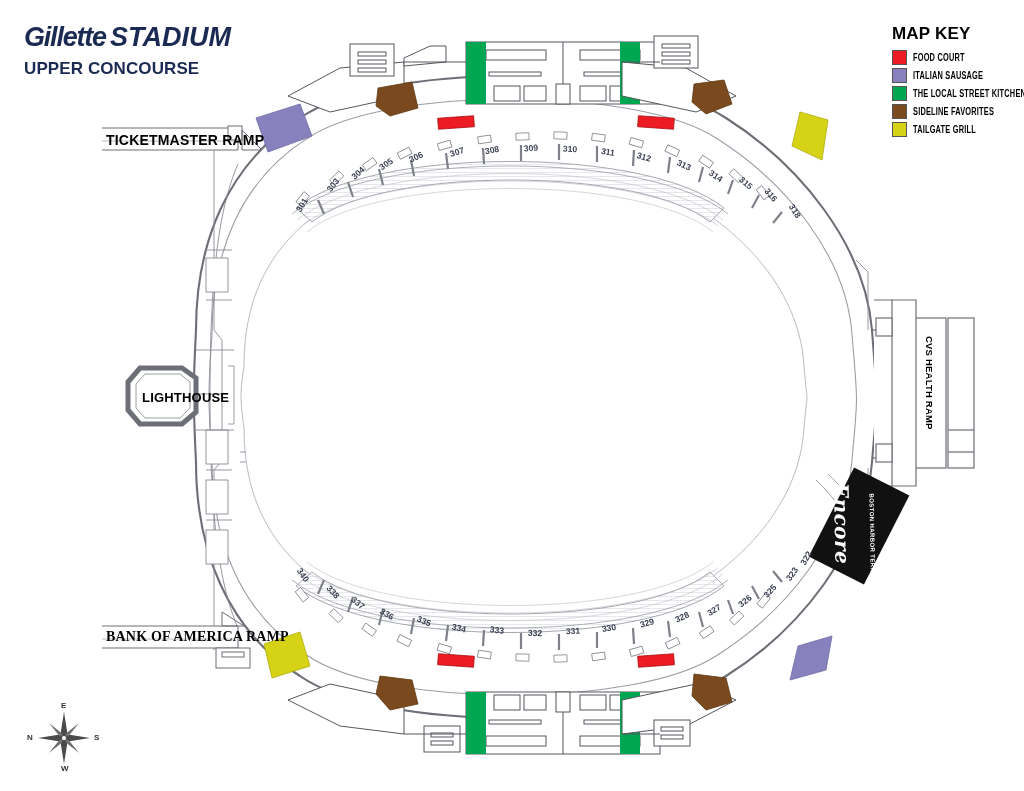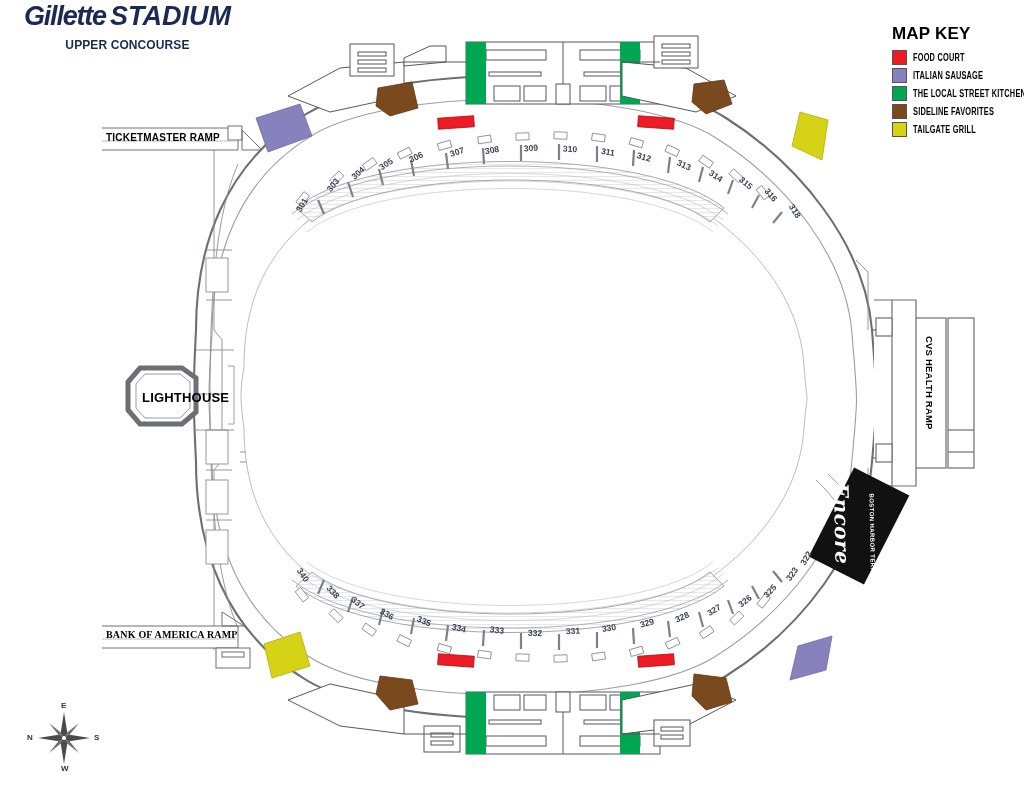--- a/index.html
+++ b/index.html
@@ -7,29 +7,29 @@
     width:1024px;height:791px;
     background:#ffffff;
     font-family:"Liberation Sans", sans-serif;
     overflow:hidden;
     position:relative;
   }
   #stage{position:absolute;left:0;top:0;width:1024px;height:791px;}
   svg.layer{position:absolute;left:0;top:0;width:1024px;height:791px;overflow:visible;}
 
   
-  #title-block{position:absolute;left:24px;top:3px;text-align:center;}
+  #title-block{position:absolute;left:24px;top:24px;}
   .brand-line{
     font-size:27px;font-weight:bold;color:#1b2a52;
     letter-spacing:-0.5px;line-height:1;white-space:nowrap;
   }
   .brand-gillette{font-style:italic;font-weight:bold;letter-spacing:-1.2px;}
   .brand-stadium{font-style:italic;font-weight:bold;letter-spacing:0px;margin-left:4px;}
   .sub-line{
-    font-size:12px;font-weight:bold;color:#1b2a52;
+    font-size:17px;font-weight:bold;color:#1b2a52;
     line-height:1.35;letter-spacing:0.1px;margin-top:7px;white-space:nowrap;
   }
 
   
   #map-key{position:absolute;left:892px;top:24px;}
   #map-key .key-title{
     font-size:17px;font-weight:bold;color:#000;letter-spacing:0.2px;
     margin-bottom:6px;
   }
   .key-row{display:flex;align-items:center;margin-bottom:3px;}
@@ -37,21 +37,21 @@
     width:13px;height:13px;border:1px solid #555;flex:0 0 auto;
   }
   .key-label{
     font-size:7.4px;font-weight:bold;color:#000;margin-left:6px;
     letter-spacing:0.2px;white-space:nowrap;
     transform:scaleY(1.35);transform-origin:left center;
   }
 
   
   .map-label{
-    position:absolute;font-size:10px;font-weight:bold;color:#000;
+    position:absolute;font-size:14px;font-weight:bold;color:#000;
     letter-spacing:0.2px;white-space:nowrap;
   }
   #label-ticketmaster{left:106px;top:132px;}
   #label-bankofamerica{left:106px;top:629px;font-family:Liberation Serif, serif;}
   #label-cvs{
     left:924px;top:336px;font-size:9.5px;
     writing-mode:vertical-rl;text-orientation:mixed;
   }
   #label-lighthouse{
     left:142px;top:390px;font-size:13px;letter-spacing:0.2px;

